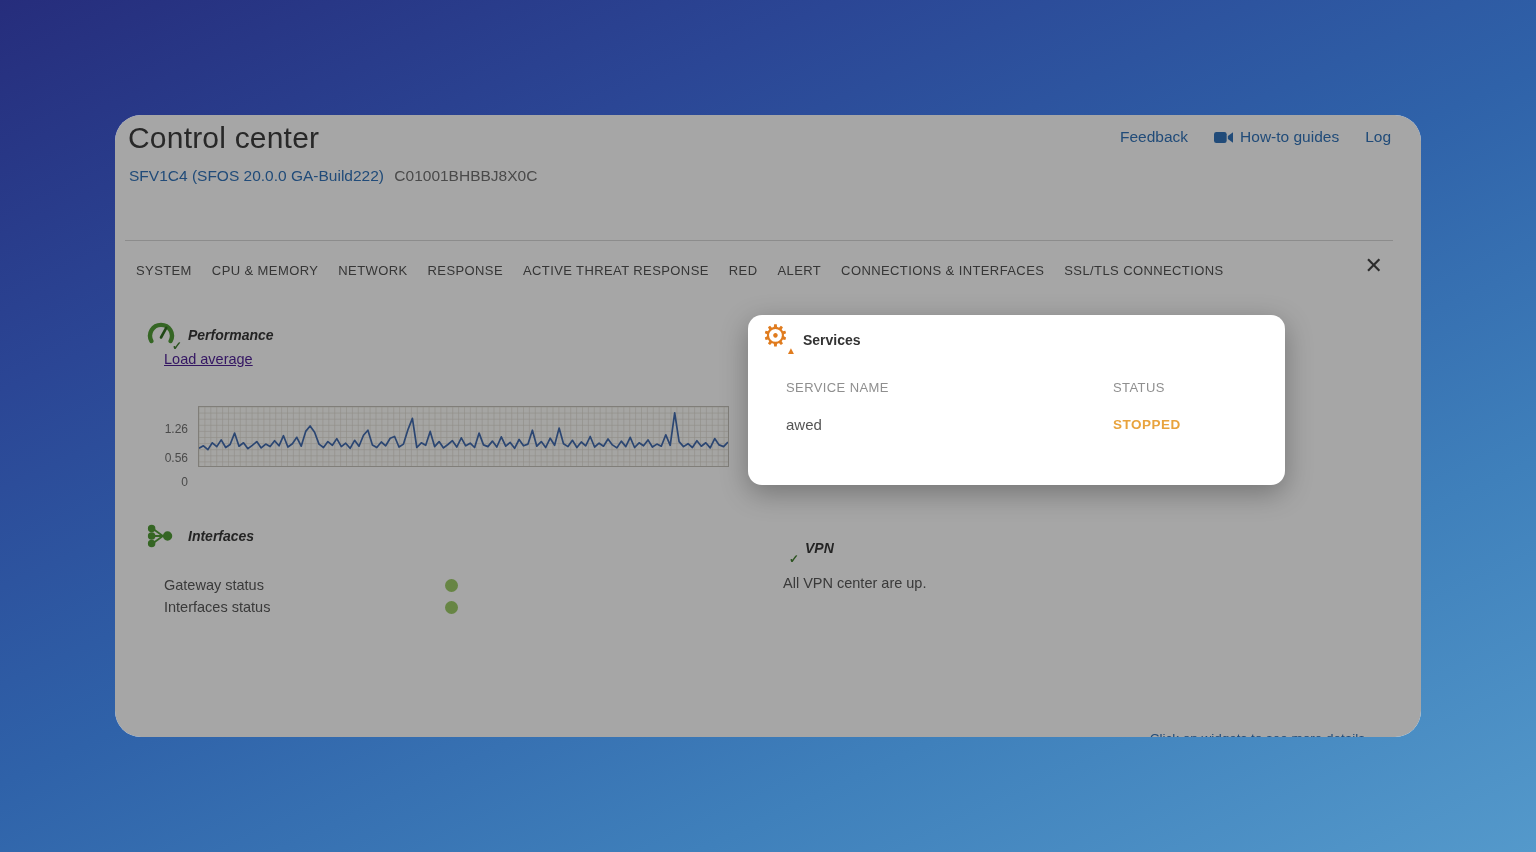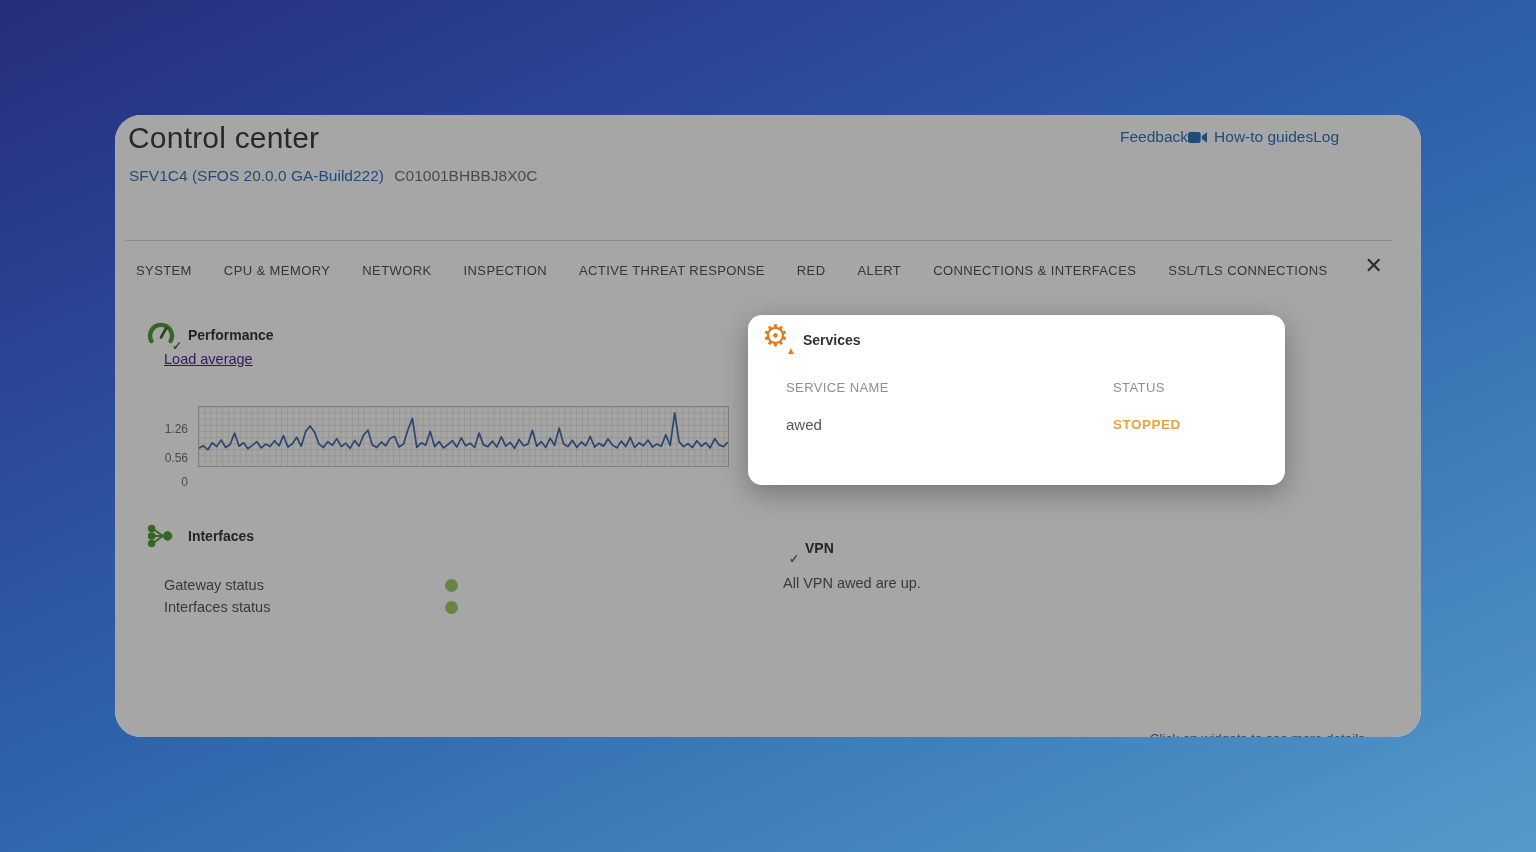--- a/index.html
+++ b/index.html
@@ -23,40 +23,40 @@
   .page-title {
     position:absolute; left:13px; top:6px;
     font-size:30px; color:#3a3a3a; letter-spacing:0.2px;
   }
   .subtitle { position:absolute; left:14px; top:52px; font-size:15.5px; }
   .subtitle .device { color:#2e71b8; }
   .subtitle .serial { color:#6e6e6e; margin-left:6px; }
 
   .toplinks {
     position:absolute; left:1005px; top:13px; display:flex; align-items:center;
-    font-size:15.5px; color:#2e71b8; white-space:nowrap;
+    gap:26px; font-size:15.5px; color:#2e71b8; white-space:nowrap;
   }
   .toplinks .link { cursor:pointer; display:flex; align-items:center; gap:7px; }
   .cam-icon svg { display:block; }
 
   .divider { position:absolute; left:10px; right:28px; top:125px; height:1px; background:#d6d6d6; }
 
   .tabbar {
-    position:absolute; left:21px; top:146px; display:flex; gap:32px;
+    position:absolute; left:21px; top:146px; display:flex; gap:20px;
     font-size:13px; color:#4f4f4f; letter-spacing:0.4px; white-space:nowrap;
   }
   .tab { cursor:pointer; padding:2px 0; }
   .close-btn {
     position:absolute; right:38px; top:140px; font-size:22px; color:#3f3f3f;
     cursor:pointer; line-height:1;
   }
 
   
   .widget-head { position:absolute; display:flex; align-items:center; gap:10px; }
-  .widget-title { font-size:14px; font-weight:bold; color:#333; }
+  .widget-title { font-size:14px; font-weight:bold; color:#333;font-style:italic; }
   .icon-wrap { position:relative; width:32px; height:30px; }
   .mini-check { position:absolute; right:-4px; bottom:-3px; font-size:12px; font-weight:bold; color:#3f7d2c; }
 
   .load-label { position:absolute; left:49px; top:236px; font-size:14.5px; color:#4c1d95;text-decoration:underline; }
 
   .yticks { position:absolute; left:43px; top:308px; width:34px; height:61px; }
   .ytick { position:absolute; right:4px; font-size:12px; color:#6f6f6f; }
   .chart {
     position:absolute; left:83px; top:291px; width:531px; height:61px;
     background:#fdfdfb; border:1px solid #c4c0b8;
@@ -120,21 +120,21 @@
       <span>Log</span>
     </span>
   </div>
 
   <div class="divider"></div>
 
   <div class="tabbar">
     <span class="tab">SYSTEM</span>
     <span class="tab">CPU &amp; MEMORY</span>
     <span class="tab">NETWORK</span>
-    <span class="tab">INSPECTION</span>
+    <span class="tab">RESPONSE</span>
     <span class="tab">ACTIVE THREAT RESPONSE</span>
     <span class="tab">RED</span>
     <span class="tab">ALERT</span>
     <span class="tab">CONNECTIONS &amp; INTERFACES</span>
     <span class="tab">SSL/TLS CONNECTIONS</span>
   </div>
   <div class="close-btn">✕</div>
 
   <div class="widget-head" style="left:31px; top:205px;">
     <span class="icon-wrap">
@@ -288,21 +288,21 @@
   <div class="widget-head" style="left:648px; top:418px;">
     <span class="icon-wrap">
       <span class="vpn-sq">
         <span class="keyhole-circle"></span>
         <span class="keyhole-stem"></span>
       </span>
       <span class="mini-check">✓</span>
     </span>
     <span class="widget-title">VPN</span>
   </div>
-  <div class="vpn-msg">All VPN awed are up.</div>
+  <div class="vpn-msg">All VPN center are up.</div>
 
   <div class="hint">Click on widgets to see more details</div>
 
   <div class="dim-overlay"></div>
 </div>
 
 <div class="popup">
   <span class="icon-wrap">
     <span class="gear">⚙</span>
     <span class="warn">▲</span>

